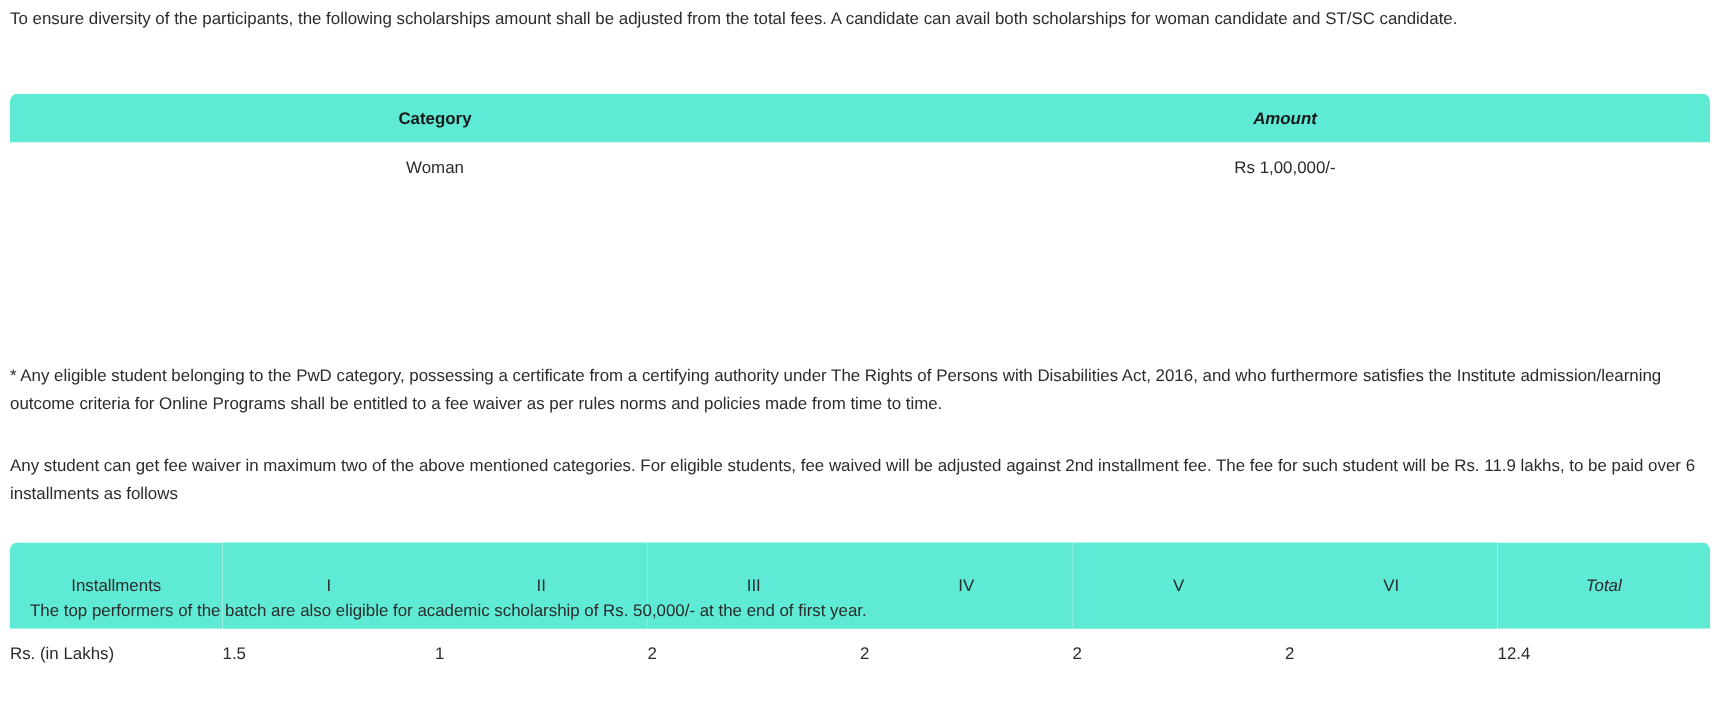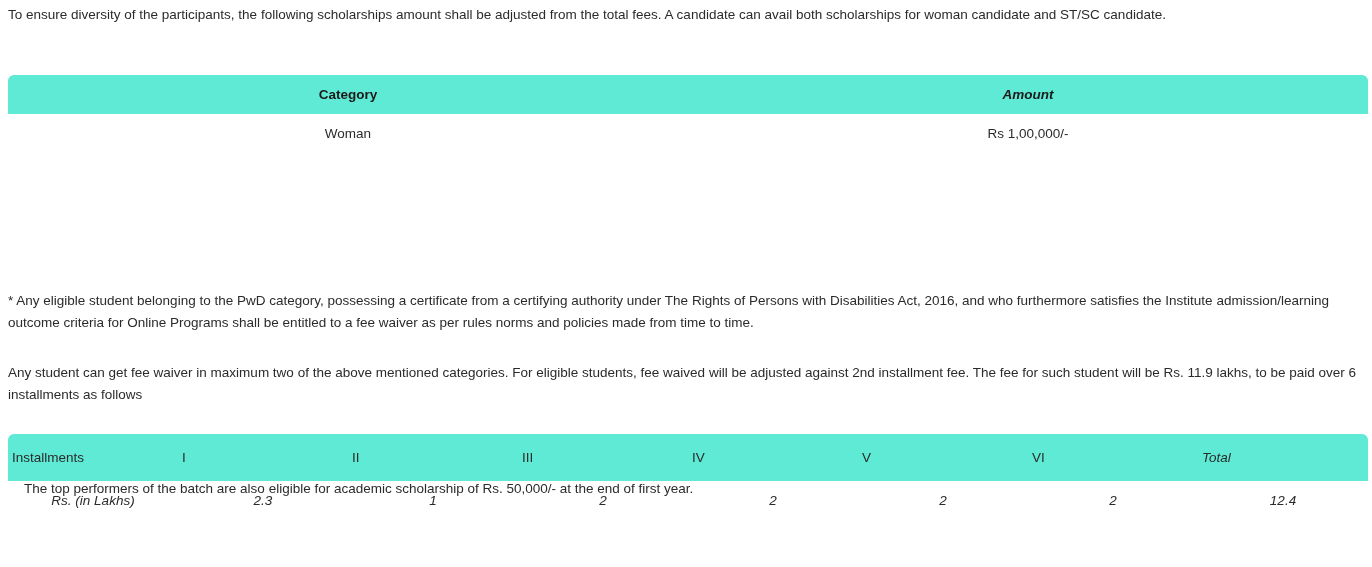--- a/index.html
+++ b/index.html
@@ -15,22 +15,22 @@
   .p4 { top: 478px; margin-left: 16px; }
 
   table { border-collapse: collapse; position: absolute; left: 8px; width: 1360px; table-layout: fixed; }
   .t1 { top: 75px; }
   .t2 { top: 434px; }
   thead tr { background: #5eead4; }
   thead th:first-child { border-top-left-radius: 6px; }
   thead th:last-child { border-top-right-radius: 6px; font-style: italic; }
   .t1 th { height: 39px; font-weight: bold; font-size: 13.5px; color: #1a1a1a; text-align: center; padding: 0; }
   .t1 td { height: 38.7px; text-align: center; padding: 0; }
-  .t2 th { height: 39px; font-weight: normal; text-align: left; padding: 4px; color: #2b2b2b; }
-  .t2 td { height: 39px; text-align: center; padding: 0; font-style: italic; }
+  .t2 th { height: 39px; font-weight: normal; text-align: center; padding: 15px; color: #2b2b2b; }
+  .t2 td { height: 39px; padding: 0; }
 </style>
 </head>
 <body>
 
 <p class="para p1">To ensure diversity of the participants, the following scholarships amount shall be adjusted from the total fees. A candidate can avail both scholarships for woman candidate and ST/SC candidate.</p>
 
 <table class="t1">
   <thead>
     <tr>
       <th>Category</th>
@@ -58,21 +58,21 @@
       <th>III</th>
       <th>IV</th>
       <th>V</th>
       <th>VI</th>
       <th>Total</th>
     </tr>
   </thead>
   <tbody>
     <tr>
       <td>Rs. (in Lakhs)</td>
-      <td>2.3</td>
+      <td>1.5</td>
       <td>1</td>
       <td>2</td>
       <td>2</td>
       <td>2</td>
       <td>2</td>
       <td>12.4</td>
     </tr>
   </tbody>
 </table>
 

